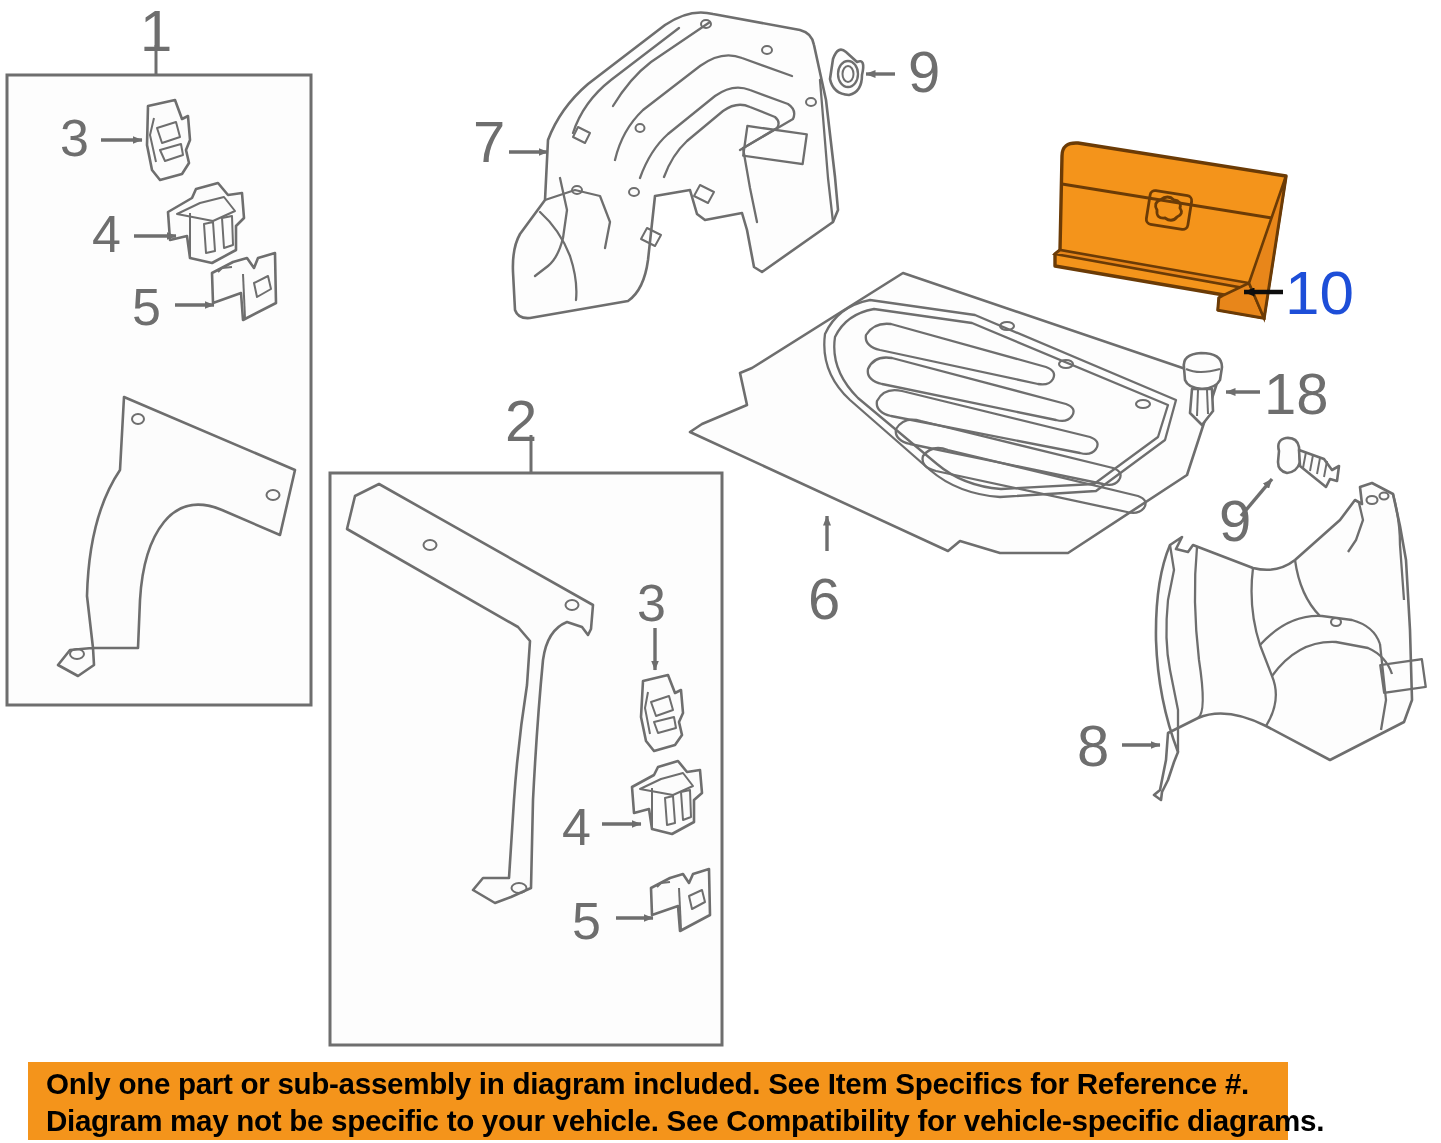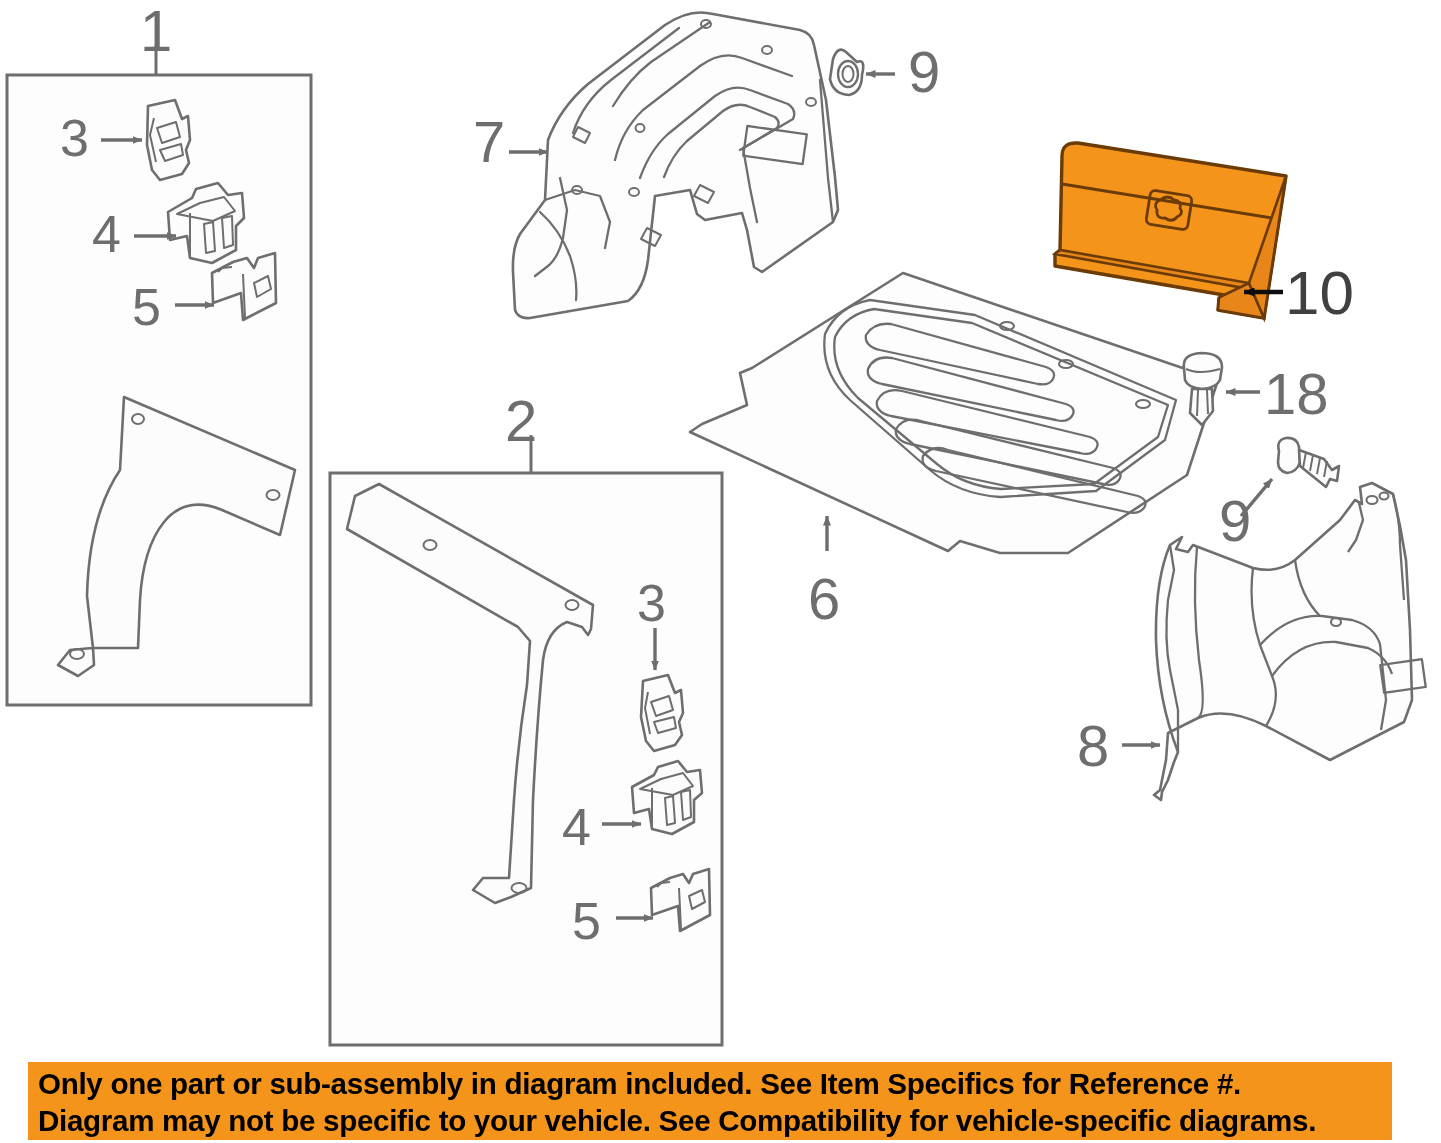--- a/index.html
+++ b/index.html
@@ -24,31 +24,31 @@
   }
   .callout-label {
     position: absolute;
     font-family: "Liberation Sans", sans-serif;
     font-weight: 400;
     color: #6e6e6e;
     line-height: 1;
     user-select: none;
   }
   .callout-label.dark {
-    color: #404040;
+    color: #1d4ed8;
   }
   #banner {
     position: absolute;
     left: 28px;
     top: 1062px;
-    width: 1364px;
+    width: 1260px;
     height: 78px;
     background: #F4941B;
     box-sizing: border-box;
-    padding: 4px 10px 0 10px;
+    padding: 4px 10px 0 18px;
     display: flex;
     flex-direction: column;
     justify-content: center;
   }
   #banner .banner-line {
     font-family: "Liberation Sans", sans-serif;
     font-weight: bold;
     font-size: 30px;
     color: #000000;
     letter-spacing: -0.3px;

